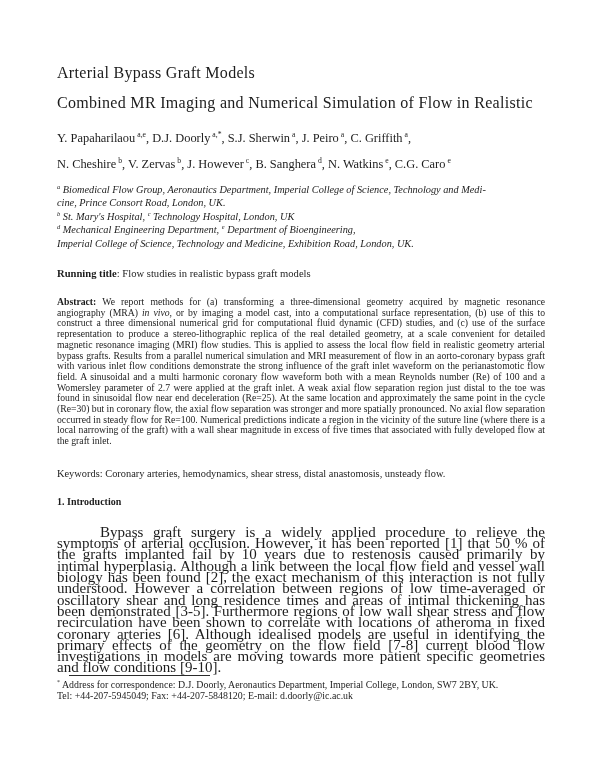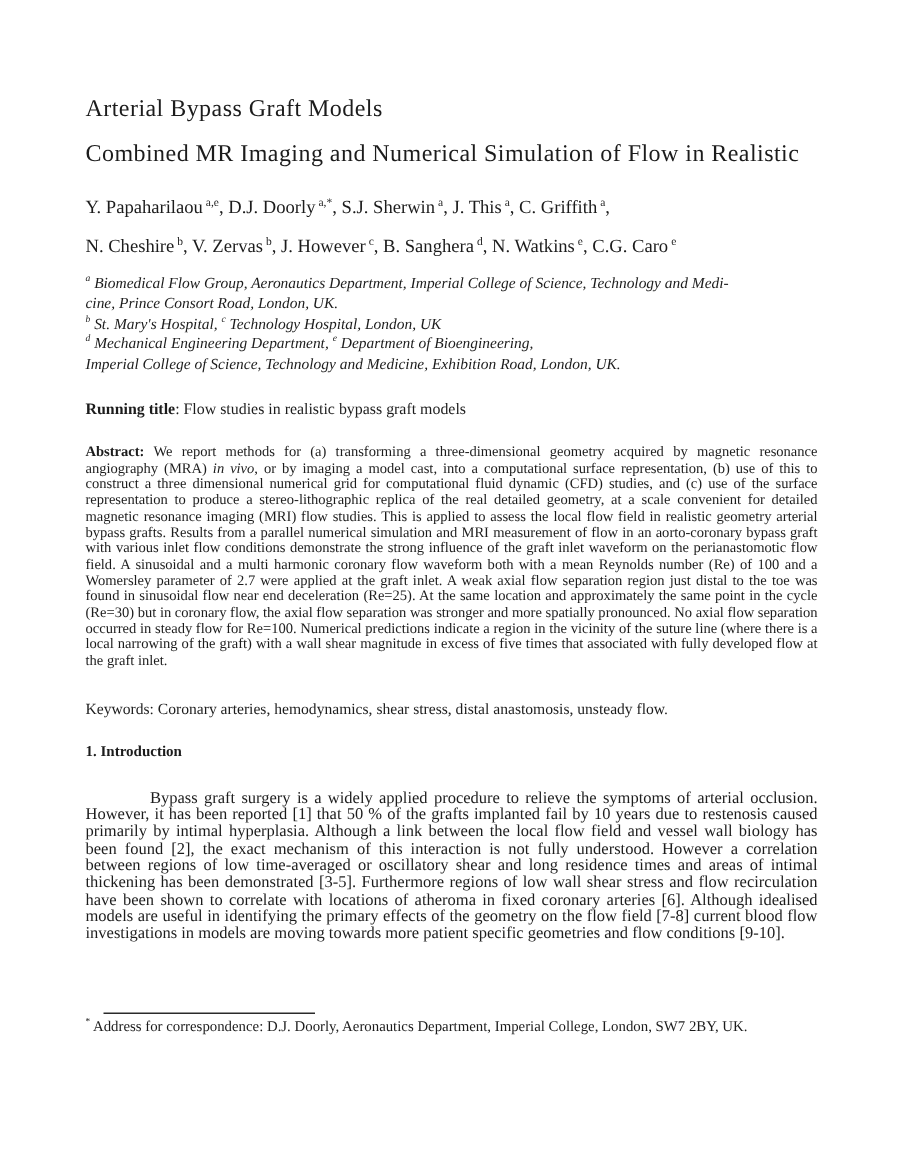--- a/index.html
+++ b/index.html
@@ -69,21 +69,21 @@
 
   .section-heading {
     margin: 15px 0 0 0;
     font-size: 10px;
     font-weight: bold;
     line-height: 13px;
   }
 
   .body-text {
     margin: 19px 0 0 0;
-    font-size: 11px;
+    font-size: 15px;
     line-height: 11.3px;
     text-align: justify;
     text-indent: 43px;
   }
 
   .footnote {
     position: absolute;
     left: 57px; right: 55px;
     top: 670px;
     font-size: 9.9px;
@@ -106,21 +106,21 @@
   <h1 class="title">
     <span class="title-line">Arterial Bypass Graft Models</span>
     <span class="title-line">Combined MR Imaging and Numerical Simulation of Flow in Realistic</span>
   </h1>
 
   <div class="authors">
     <div class="author-row">
       <span>Y. Papaharilaou</span><sup class="auth-sup">a,e</sup><span>, </span>
       <span>D.J. Doorly</span><sup class="auth-sup">a,*</sup><span>, </span>
       <span>S.J. Sherwin</span><sup class="auth-sup">a</sup><span>, </span>
-      <span>J. This</span><sup class="auth-sup">a</sup><span>, </span>
+      <span>J. Peiro</span><sup class="auth-sup">a</sup><span>, </span>
       <span>C. Griffith</span><sup class="auth-sup">a</sup><span>,</span>
     </div>
     <div class="author-row">
       <span>N. Cheshire</span><sup class="auth-sup">b</sup><span>, </span>
       <span>V. Zervas</span><sup class="auth-sup">b</sup><span>, </span>
       <span>J. However</span><sup class="auth-sup">c</sup><span>, </span>
       <span>B. Sanghera</span><sup class="auth-sup">d</sup><span>, </span>
       <span>N. Watkins</span><sup class="auth-sup">e</sup><span>, </span>
       <span>C.G. Caro</span><sup class="auth-sup">e</sup><span></span>
     </div>
@@ -139,16 +139,16 @@
   <p class="abstract"><span class="bold">Abstract:</span><span> We report methods for (a) transforming a three-dimensional geometry acquired by magnetic resonance angiography (MRA) </span><i>in vivo</i><span>, or by imaging a model cast, into a computational surface representation, (b) use of this to construct a three dimensional numerical grid for computational fluid dynamic (CFD) studies, and (c) use of the surface representation to produce a stereo-lithographic replica of the real detailed geometry, at a scale convenient for detailed magnetic resonance imaging (MRI) flow studies. This is applied to assess the local flow field in realistic geometry arterial bypass grafts. Results from a parallel numerical simulation and MRI measurement of flow in an aorto-coronary bypass graft with various inlet flow conditions demonstrate the strong influence of the graft inlet waveform on the perianastomotic flow field. A sinusoidal and a multi harmonic coronary flow waveform both with a mean Reynolds number (Re) of 100 and a Womersley parameter of 2.7 were applied at the graft inlet. A weak axial flow separation region just distal to the toe was found in sinusoidal flow near end deceleration (Re=25). At the same location and approximately the same point in the cycle (Re=30) but in coronary flow, the axial flow separation was stronger and more spatially pronounced. No axial flow separation occurred in steady flow for Re=100. Numerical predictions indicate a region in the vicinity of the suture line (where there is a local narrowing of the graft) with a wall shear magnitude in excess of five times that associated with fully developed flow at the graft inlet.</span></p>
 
   <p class="keywords"><span>Keywords:</span><span> Coronary arteries, hemodynamics, shear stress, distal anastomosis, unsteady flow.</span></p>
 
   <h2 class="section-heading">1. Introduction</h2>
 
   <p class="body-text">Bypass graft surgery is a widely applied procedure to relieve the symptoms of arterial occlusion. However, it has been reported [1] that 50 % of the grafts implanted fail by 10 years due to restenosis caused primarily by intimal hyperplasia. Although a link between the local flow field and vessel wall biology has been found [2], the exact mechanism of this interaction is not fully understood. However a correlation between regions of low time-averaged or oscillatory shear and long residence times and areas of intimal thickening has been demonstrated [3-5]. Furthermore regions of low wall shear stress and flow recirculation have been shown to correlate with locations of atheroma in fixed coronary arteries [6]. Although idealised models are useful in identifying the primary effects of the geometry on the flow field [7-8] current blood flow investigations in models are moving towards more patient specific geometries and flow conditions [9-10].</p>
 
   <div class="footnote">
     <hr class="footnote-rule">
-    <p><sup class="fn-sup">*</sup><span> Address for correspondence: D.J. Doorly, Aeronautics Department, Imperial College, London, SW7 2BY, UK.</span><br></p>
+    <p><sup class="fn-sup">*</sup><span> Address for correspondence: D.J. Doorly, Aeronautics Department, Imperial College, London, SW7 2BY, UK.</span><br><span>Tel: +44-207-5945049; Fax: +44-207-5848120; E-mail: d.doorly@ic.ac.uk</span></p>
   </div>
 
 </div>
 
 </body></html>

